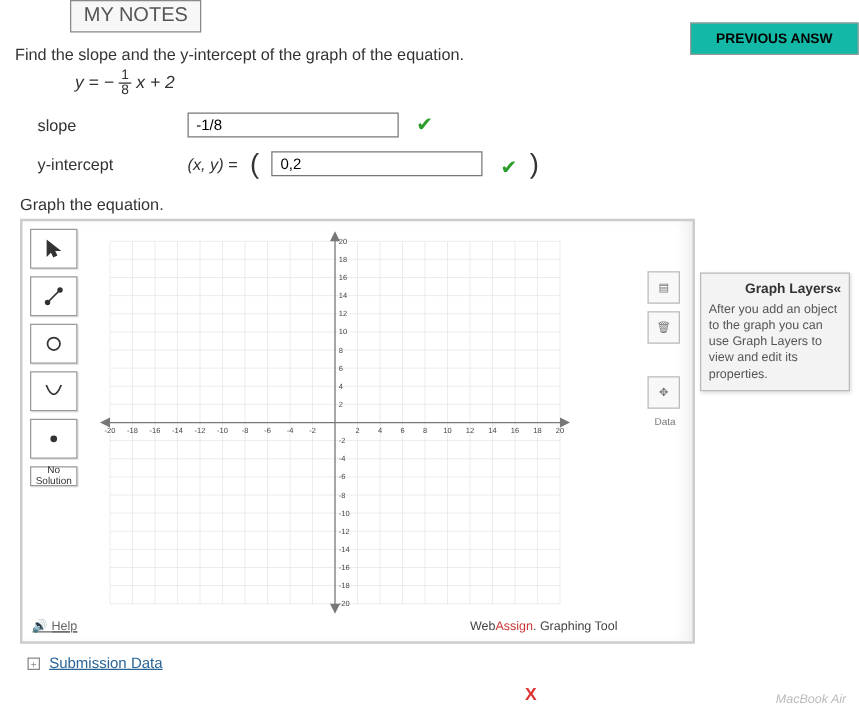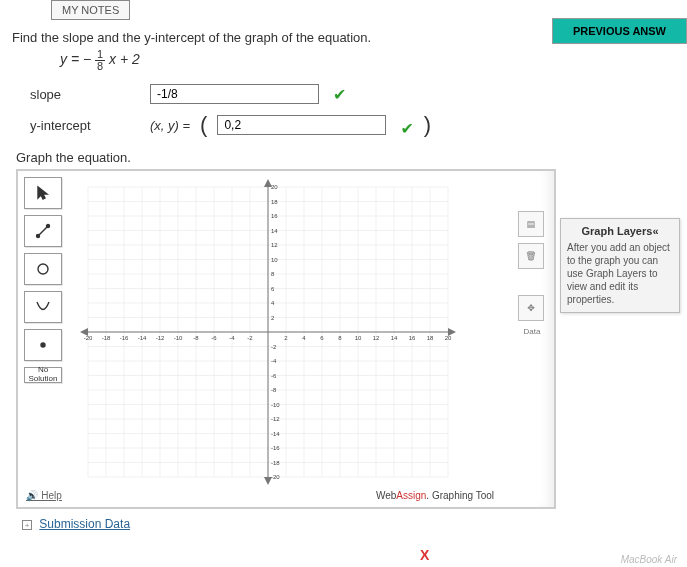--- a/index.html
+++ b/index.html
@@ -1,18 +1,18 @@
 <!DOCTYPE html>
 <html><head>
 <meta charset="utf-8">
 <style>
 * { box-sizing: border-box; margin: 0; padding: 0; }
 body { font-family: Arial, Helvetica, sans-serif; font-size: 13px; background: #fff; color: #333; width: 687px; height: 567px; overflow: hidden; position: relative; }
 .topbar { display: flex; align-items: center; gap: 8px; padding: 0 10px; }
-.btn-outline { border: 1px solid #888; background: #f7f7f7; padding: 3px 10px; font-size: 11px; color: #555; cursor: pointer; }
+.btn-outline { border: 1px solid #888; background: #f7f7f7; padding: 3px 10px; font-size: 16px; color: #555; cursor: pointer; }
 .assignid { font-weight: bold; font-size: 12px; letter-spacing: 0.5px; }
 .prev { position: absolute; right: 0; top: 18px; border: 1px solid #999; padding: 6px 20px; background: #14b8a6; font-size: 11px; cursor: pointer; font-weight: bold; }
 .instruct { padding: 10px 12px 4px; font-size: 13px; color: #333; }
 .eq { padding: 0 0 8px 60px; font-size: 14px; font-style: italic; }
 .eq .frac { display: inline-block; text-align: center; vertical-align: middle; line-height: 1; font-size: 11px; font-style: normal; }
 .eq .frac .n { display:block; border-bottom: 1px solid #333; padding: 0 2px; }
 .eq .frac .d { display:block; padding: 0 2px; }
 .row { display: flex; align-items: center; gap: 10px; padding: 4px 12px 4px 30px; }
 .lbl { width: 110px; font-size: 13px; }
 .ansbox { border: 1px solid #777; background: #fff; padding: 3px 6px; min-width: 60px; height: 20px; font-size: 12px; }
@@ -27,21 +27,21 @@
 .tool.nosol { font-size: 8px; line-height: 1.1; text-align: center; height: 16px; }
 .grid { position: absolute; left: 60px; top: 6px; width: 380px; height: 310px; }
 .grid svg { width: 100%; height: 100%; }
 .rtools { position: absolute; right: 8px; top: 40px; width: 28px; display: flex; flex-direction: column; gap: 6px; }
 .rtool { width: 26px; height: 26px; border: 1px solid #bbb; background: #f8f8f8; display:flex; align-items:center; justify-content:center; font-size:9px; color:#777; cursor:pointer;}
 .helpbtn { position: absolute; left: 8px; bottom: 6px; font-size: 10px; color: #666; cursor:pointer; text-decoration: underline; }
 .brand { position: absolute; right: 60px; bottom: 6px; font-size: 10px; color: #444; }
 .brand b { color: #c33; font-weight: normal; }
 
 .layers { position: absolute; left: 560px; top: 218px; width: 120px; border: 1px solid #bbb; background: #f3f3f3; padding: 6px 6px; font-size: 10px; box-shadow: 1px 1px 3px rgba(0,0,0,0.15); }
-.layers .t { font-weight: bold; font-size: 11px; margin-bottom: 4px; display:flex; justify-content:center; }
+.layers .t { font-weight: bold; font-size: 11px; margin-bottom: 4px; display:flex; justify-content:flex-end; }
 .layers .d { color: #555; line-height: 1.3; }
 
 .sub { padding: 4px 0 0 22px; font-size: 12px; }
 .sub a { color: #2a6496; text-decoration: underline; cursor:pointer; }
 .sub .ico { display:inline-block; width:10px; height:10px; border:1px solid #888; margin-right:4px; font-size:8px; text-align:center; line-height:9px; color:#888; background:#fff;}
 .xmark { position:absolute; left: 420px; bottom: 4px; color:#d33; font-weight:bold; font-size:14px; }
 .laptop { position:absolute; right:10px; bottom:2px; font-size:10px; color:#bbb; font-style:italic;}
 .gridline { stroke:#e0e0e0; stroke-width:0.5; }
 .axis { stroke:#777; stroke-width:1; }
 .arrow { fill:#777; }

